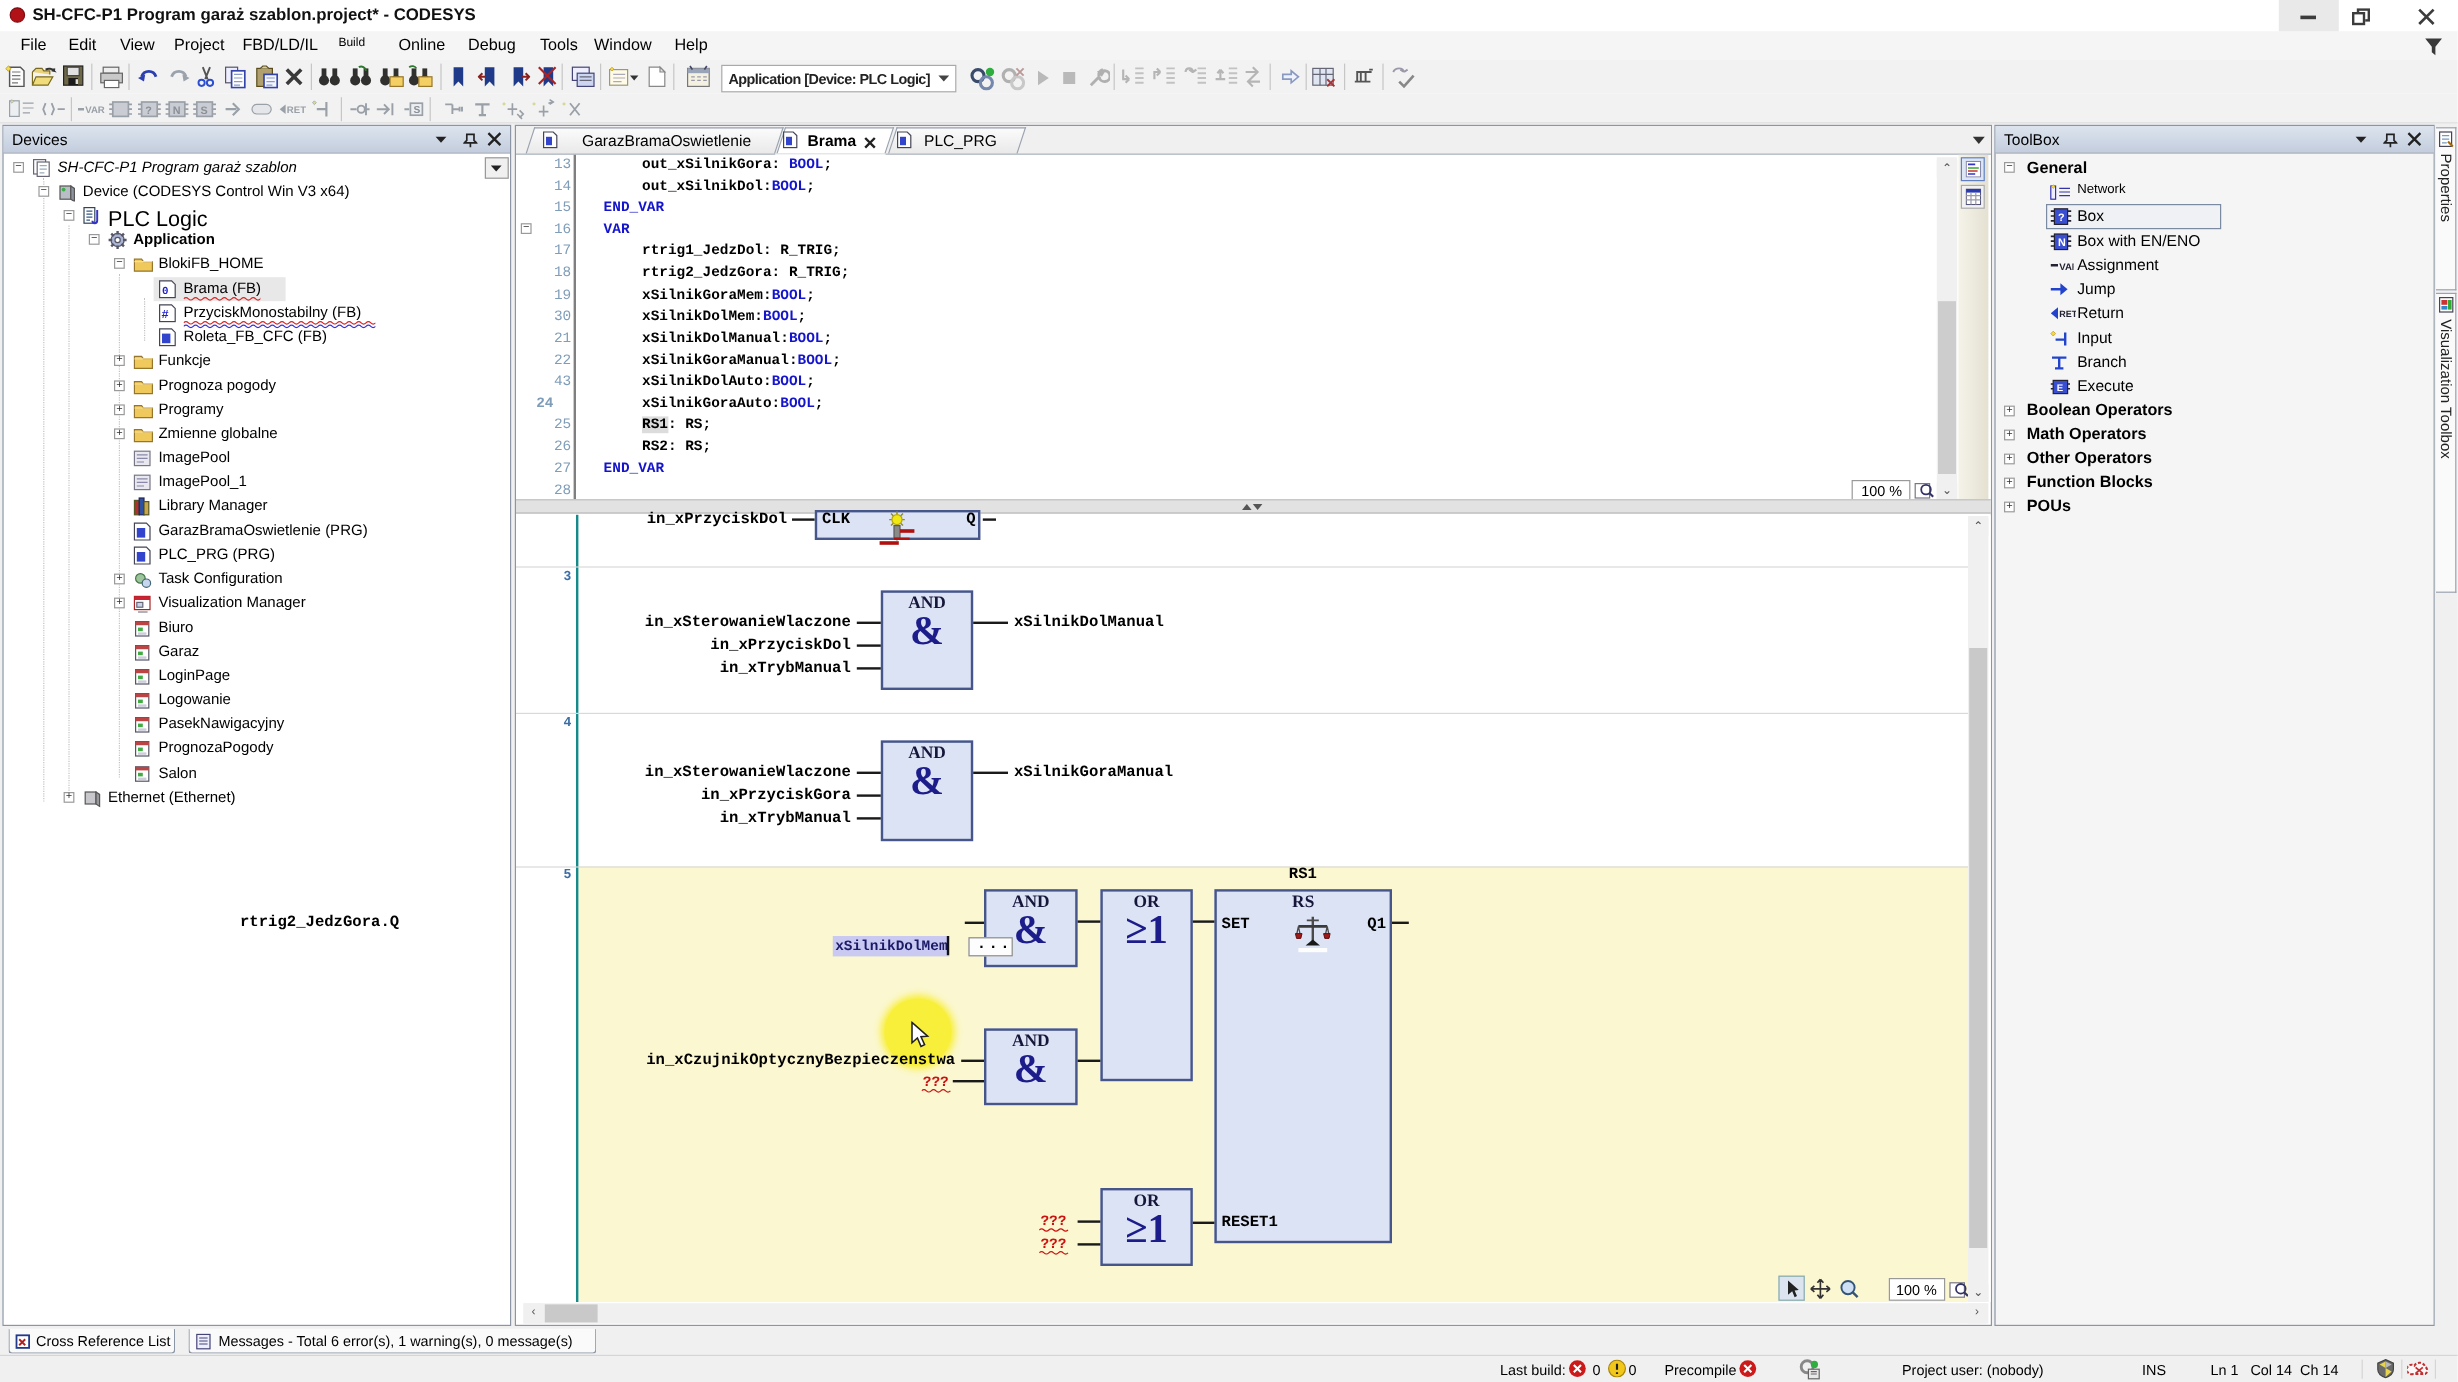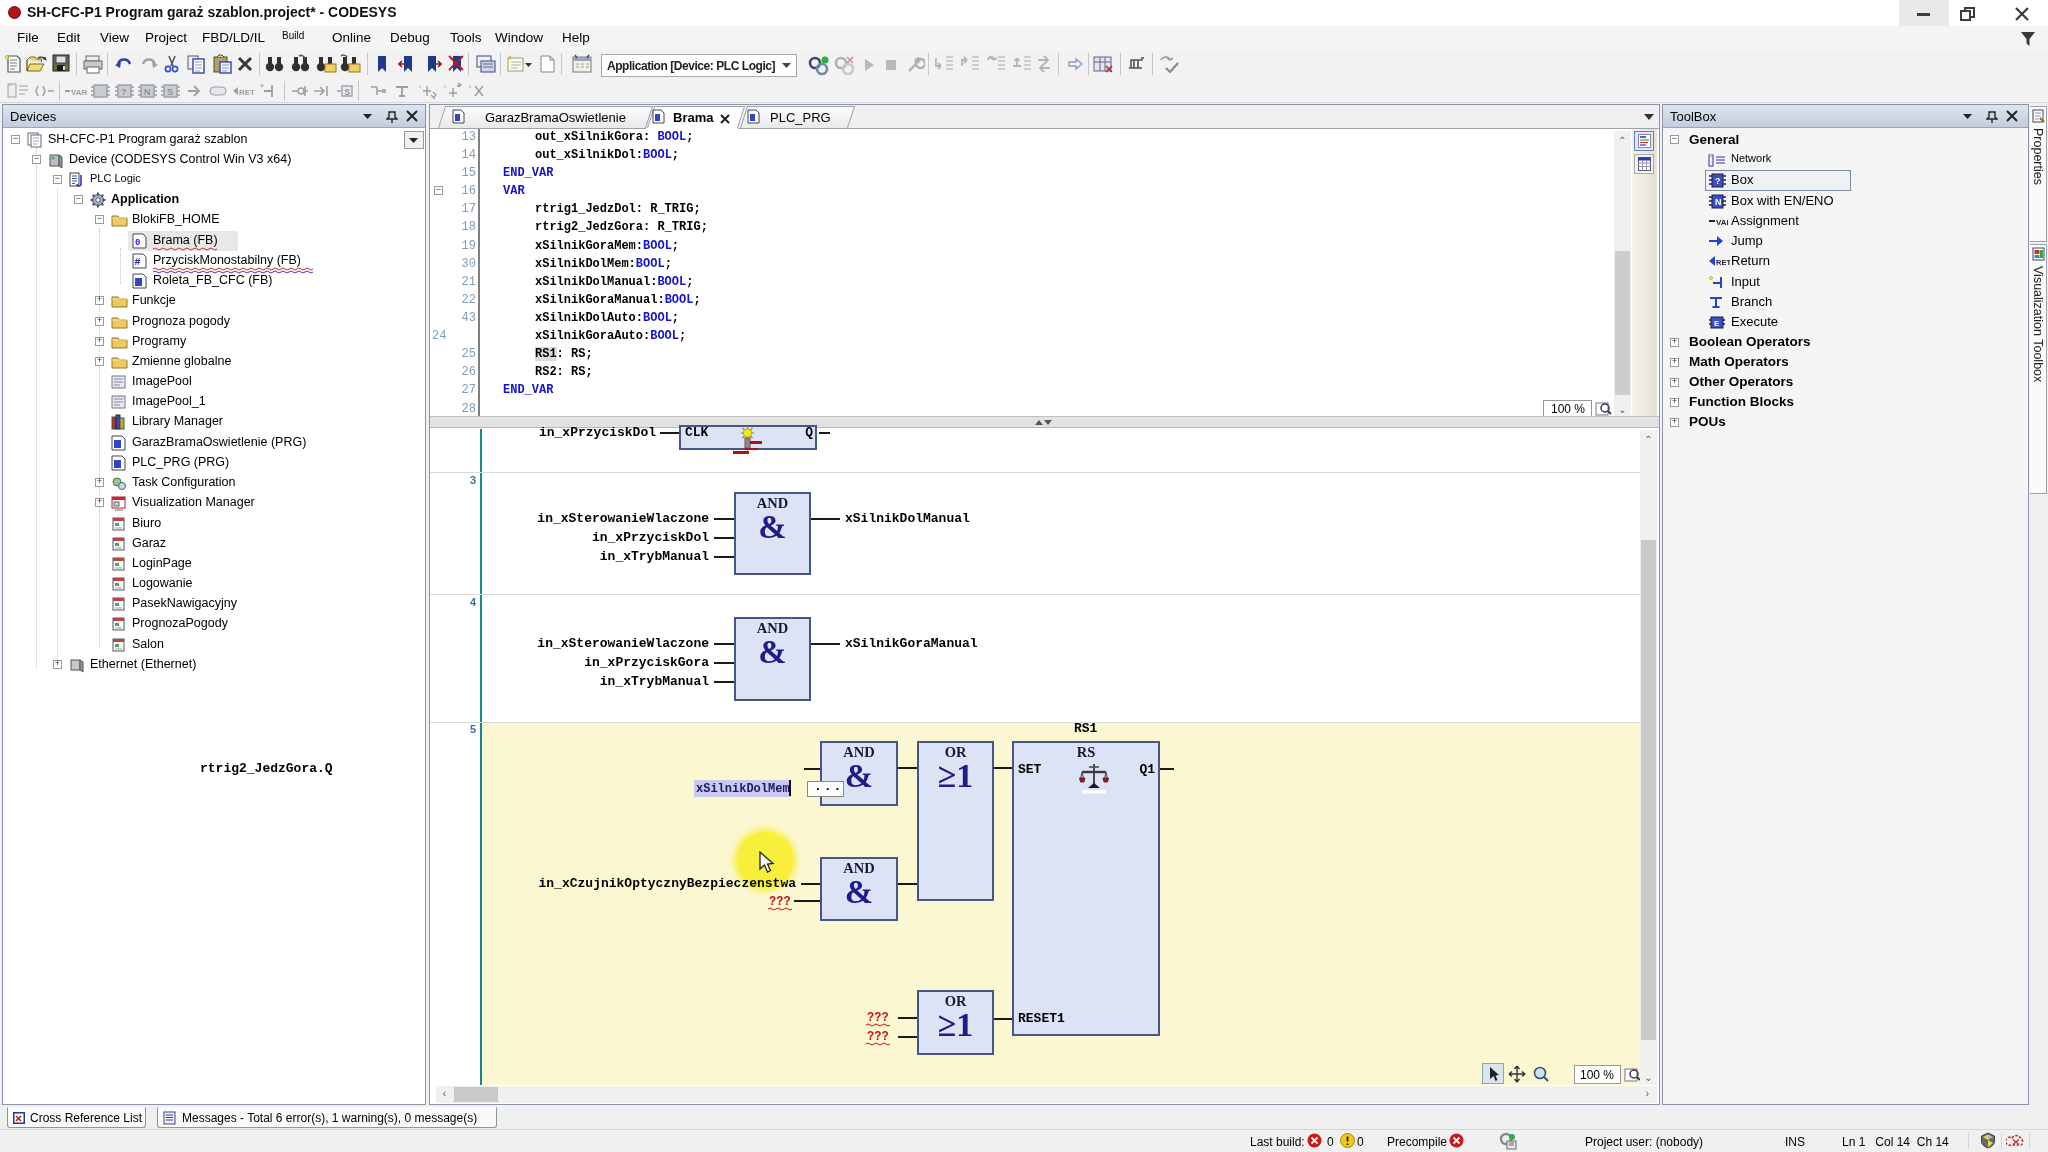--- a/index.html
+++ b/index.html
@@ -330,35 +330,35 @@
 <div class="a tl" style="left:36px;top:148px;height:520px"></div>
 <div class="a tl" style="left:57px;top:188px;height:481px"></div>
 <div class="a tl" style="left:99px;top:228px;height:420px"></div>
 <div class="a tl" style="left:120px;top:248px;height:36px"></div>
 <div class="exp" style="left:11px;top:135px">−</div>
 <svg class="a" style="left:27px;top:132px" width="16" height="16">
     <rect x="1" y="1" width="10" height="12" fill="#fff" stroke="#667"></rect>
     <rect x="4" y="3" width="10" height="12" fill="#fff" stroke="#667"></rect>
     <path d="M6 6 h6 M6 9 h6 M6 12 h4" stroke="#9ab"></path>
   </svg>
-<div class="a ui" style="left:48px;top:132px;font-size:12.5px;">SH-CFC-P1 Program garaż szablon</div>
+<div class="a ui" style="left:48px;top:132px;font-size:12.5px;font-style:italic;">SH-CFC-P1 Program garaż szablon</div>
 <div class="exp" style="left:32px;top:155px">−</div>
 <svg class="a" style="left:48px;top:152px" width="16" height="16">
     <rect x="2" y="3" width="9" height="11" fill="#b9bec6" stroke="#555"></rect>
     <path d="M11 3 l3 2 v11 l-3 -2 z" fill="#8f959e" stroke="#555"></path>
     <circle cx="5" cy="6" r="1.6" fill="#3fae4a"></circle>
   </svg>
 <div class="a ui" style="left:69px;top:152px;font-size:12.5px;">Device (CODESYS Control Win V3 x64)</div>
 <div class="exp" style="left:53px;top:175px">−</div>
 <svg class="a" style="left:69px;top:172px" width="16" height="16">
     <rect x="1" y="1" width="9" height="13" fill="#fff" stroke="#345"></rect>
     <path d="M3 4 h5 M3 6.5 h5 M3 9 h5 M3 11.5 h3" stroke="#358"></path>
     <path d="M12 3 v9 a2 2 0 0 1 -4 0" stroke="#33c" stroke-width="1.6" fill="none"></path>
   </svg>
-<div class="a ui" style="left:90px;top:172px;font-size:11px;">PLC Logic</div>
+<div class="a ui" style="left:90px;top:172px;font-size:18px;">PLC Logic</div>
 <div class="exp" style="left:74px;top:195px">−</div>
 <svg class="a" style="left:90px;top:192px" width="16" height="16">
     <circle cx="8" cy="8" r="5.5" fill="#aab4d4" stroke="#556"></circle>
     <circle cx="8" cy="8" r="2.2" fill="#fff" stroke="#556"></circle>
     <g stroke="#556" stroke-width="2">
       <path d="M8 0.5 v3 M8 12.5 v3 M0.5 8 h3 M12.5 8 h3 M2.7 2.7 l2.1 2.1 M11.2 11.2 l2.1 2.1 M13.3 2.7 l-2.1 2.1 M4.8 11.2 l-2.1 2.1"></path>
     </g>
   </svg>
 <div class="a ui" style="left:111px;top:192px;font-size:12.5px;font-weight:700;">Application</div>
 <div class="exp" style="left:95px;top:215px">−</div>
@@ -556,21 +556,21 @@
 <div class="a mono" style="left:432px;top:239px;width:44px;text-align:right;color:#7f9db9;font-weight:400">19</div>
 <div class="a mono" style="left:535px;top:239px">xSilnikGoraMem:<span class="kw">BOOL</span>;</div>
 <div class="a mono" style="left:432px;top:257px;width:44px;text-align:right;color:#7f9db9;font-weight:400">30</div>
 <div class="a mono" style="left:535px;top:257px">xSilnikDolMem:<span class="kw">BOOL</span>;</div>
 <div class="a mono" style="left:432px;top:275px;width:44px;text-align:right;color:#7f9db9;font-weight:400">21</div>
 <div class="a mono" style="left:535px;top:275px">xSilnikDolManual:<span class="kw">BOOL</span>;</div>
 <div class="a mono" style="left:432px;top:293px;width:44px;text-align:right;color:#7f9db9;font-weight:400">22</div>
 <div class="a mono" style="left:535px;top:293px">xSilnikGoraManual:<span class="kw">BOOL</span>;</div>
 <div class="a mono" style="left:432px;top:311px;width:44px;text-align:right;color:#7f9db9;font-weight:400">43</div>
 <div class="a mono" style="left:535px;top:311px">xSilnikDolAuto:<span class="kw">BOOL</span>;</div>
-<div class="a mono" style="left:432px;top:329px;width:44px;text-align:left;color:#7f9db9;font-weight:400">24</div>
+<div class="a mono" style="left:432px;top:329px;width:44px;text-align:center;color:#7f9db9;font-weight:700">24</div>
 <div class="a mono" style="left:535px;top:329px">xSilnikGoraAuto:<span class="kw">BOOL</span>;</div>
 <div class="a mono" style="left:432px;top:347px;width:44px;text-align:right;color:#7f9db9;font-weight:400">25</div>
 <div class="a mono" style="left:535px;top:347px"><span style="background:#dcdcdc">RS1</span>: RS;</div>
 <div class="a mono" style="left:432px;top:365px;width:44px;text-align:right;color:#7f9db9;font-weight:400">26</div>
 <div class="a mono" style="left:535px;top:365px">RS2: RS;</div>
 <div class="a mono" style="left:432px;top:383px;width:44px;text-align:right;color:#7f9db9;font-weight:400">27</div>
 <div class="a mono" style="left:503px;top:383px"><span class="kw">END_VAR</span></div>
 <div class="a mono" style="left:432px;top:402px;width:44px;text-align:right;color:#7f9db9;font-weight:400">28</div>
 <div class="exp" style="left:434px;top:186px">−</div>
 <div class="a" style="left:1632px;top:129px;width:25px;height:289px;background:linear-gradient(90deg,#f5f3e9,#e4e1d2)"></div>

